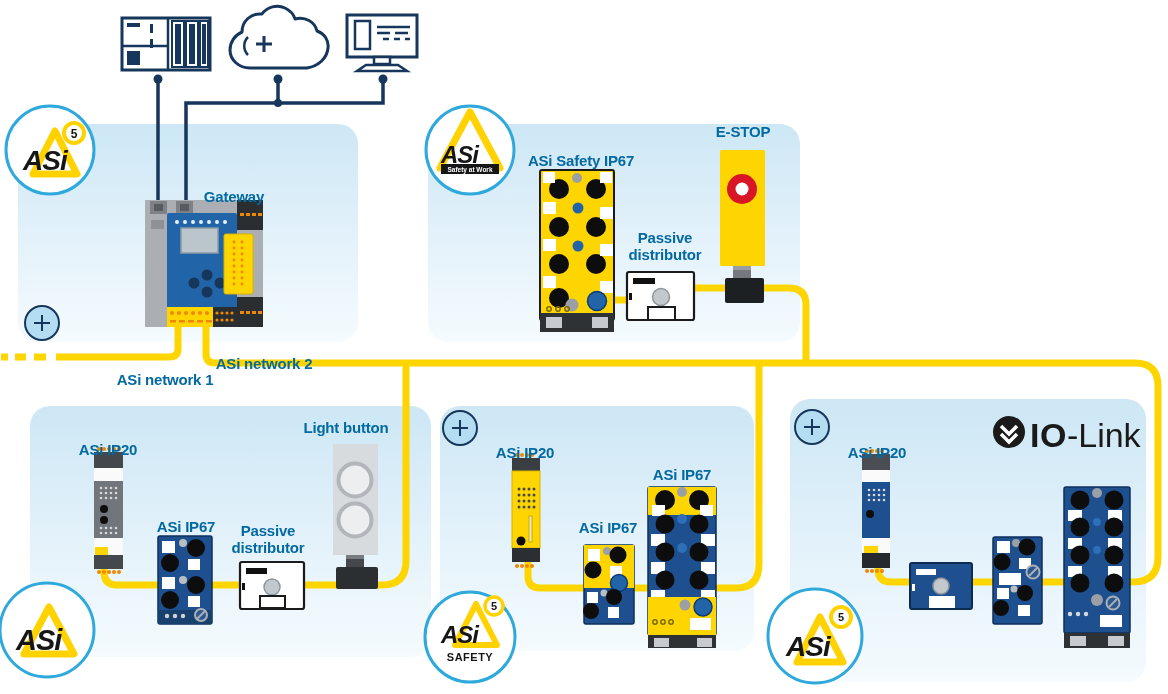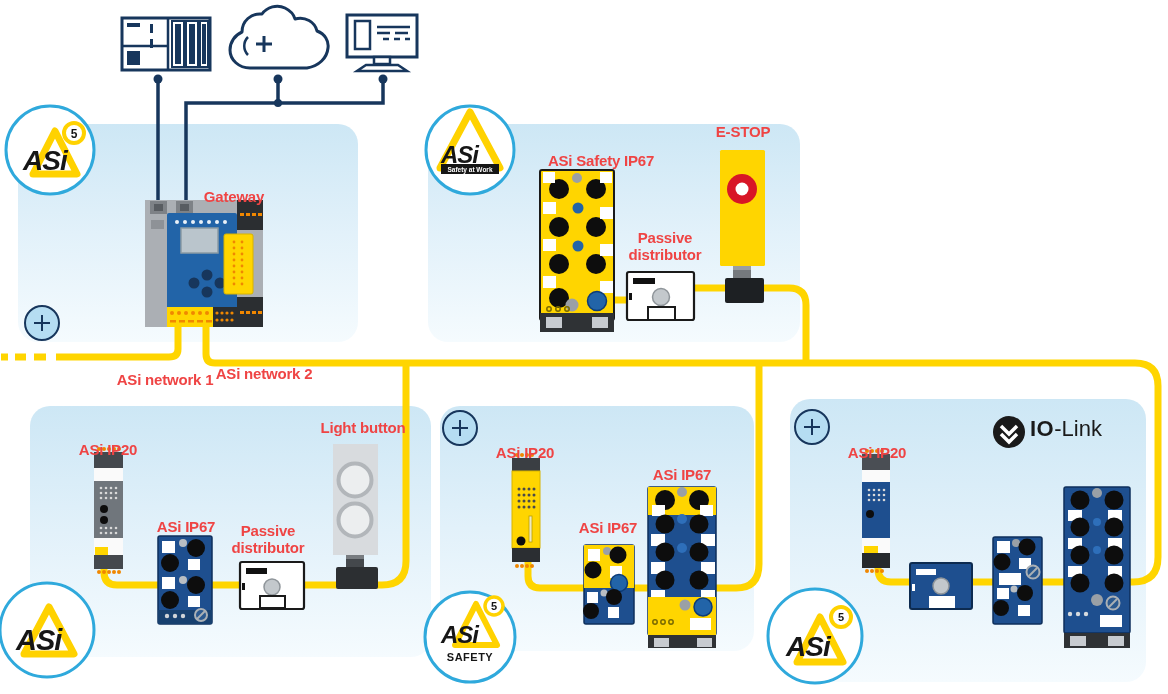--- a/index.html
+++ b/index.html
@@ -2,25 +2,25 @@
 <html><head>
 <meta charset="utf-8">
 <style>
   * { margin:0; padding:0; box-sizing:border-box; }
   html,body { background:#fff; font-family:"Liberation Sans", sans-serif; }
   .canvas { position:relative; width:1168px; height:694px; background:#fff; overflow:hidden; }
   .panel { position:absolute; border-radius:20px; z-index:1;
            background:linear-gradient(180deg,#cde7f5 0%,#e2f1fa 50%,#f5fbfe 100%); }
   svg.layer { position:absolute; left:0; top:0; z-index:2; }
   .label { position:absolute; z-index:3; transform:translateX(-50%);
-           color:#ef4444; font-weight:bold; font-size:15px; line-height:17px;
+           color:#0369a1; font-weight:bold; font-size:15px; line-height:17px;
            letter-spacing:-0.2px; text-align:center; white-space:nowrap; }
   .label.wrap { white-space:normal; width:88px; }
   .iolink { position:absolute; left:1030px; top:416px; z-index:3; color:#1a1a1a;
-            font-size:22px; letter-spacing:0; }
+            font-size:34px; letter-spacing:0; }
   .iolink b { font-weight:bold; letter-spacing:0.5px; }
   svg text { font-family:"Liberation Sans", sans-serif; }
   .asi-brand { font-style:italic; font-weight:bold; fill:#161616; letter-spacing:-1px; }
   .asi-sub  { font-weight:bold; fill:#161616; }
 </style>
 </head>
 <body>
 
 <div class="canvas">
 
@@ -540,29 +540,29 @@
     <g>
       <circle cx="815" cy="636" r="47" fill="#fff" stroke="#2fa9dc" stroke-width="3"></circle>
       <path d="M797,662 L820,617 L843,662 Z" fill="#fff" stroke="#ffd200" stroke-width="7" stroke-linejoin="round"></path>
       <text class="asi-brand" x="786" y="656" font-size="28">ASi</text>
       <circle cx="841" cy="617" r="10" fill="#fff" stroke="#ffd200" stroke-width="4"></circle>
       <text class="asi-sub" x="841" y="621" font-size="11" text-anchor="middle">5</text>
     </g>
   </svg>
 
   <div class="label" style="left:234px; top:176px;margin-top:12px;">Gateway</div>
-  <div class="label" style="left:581px; top:152px;margin-left:20px;">ASi Safety IP67</div>
+  <div class="label" style="left:581px; top:152px;">ASi Safety IP67</div>
   <div class="label" style="left:743px; top:123px;">E-STOP</div>
   <div class="label wrap" style="left:665px; top:229px;">Passive distributor</div>
   <div class="label" style="left:134px; top:371px;margin-left:31px;">ASi network 1</div>
-  <div class="label" style="left:264px; top:365px;">ASi network 2</div>
+  <div class="label" style="left:264px; top:355px;">ASi network 2</div>
   <div class="label" style="left:108px; top:441px;">ASi IP20</div>
   <div class="label" style="left:186px; top:518px;">ASi IP67</div>
   <div class="label wrap" style="left:268px; top:522px;">Passive distributor</div>
-  <div class="label" style="left:363px; top:419px;">Light button</div>
+  <div class="label" style="left:346px; top:419px;">Light button</div>
   <div class="label" style="left:525px; top:444px;">ASi IP20</div>
   <div class="label" style="left:608px; top:519px;">ASi IP67</div>
   <div class="label" style="left:682px; top:466px;">ASi IP67</div>
   <div class="label" style="left:877px; top:444px;">ASi IP20</div>
 
   <div class="iolink"><b>IO</b><span>-Link</span></div>
 
 </div>
 
 </body></html>

